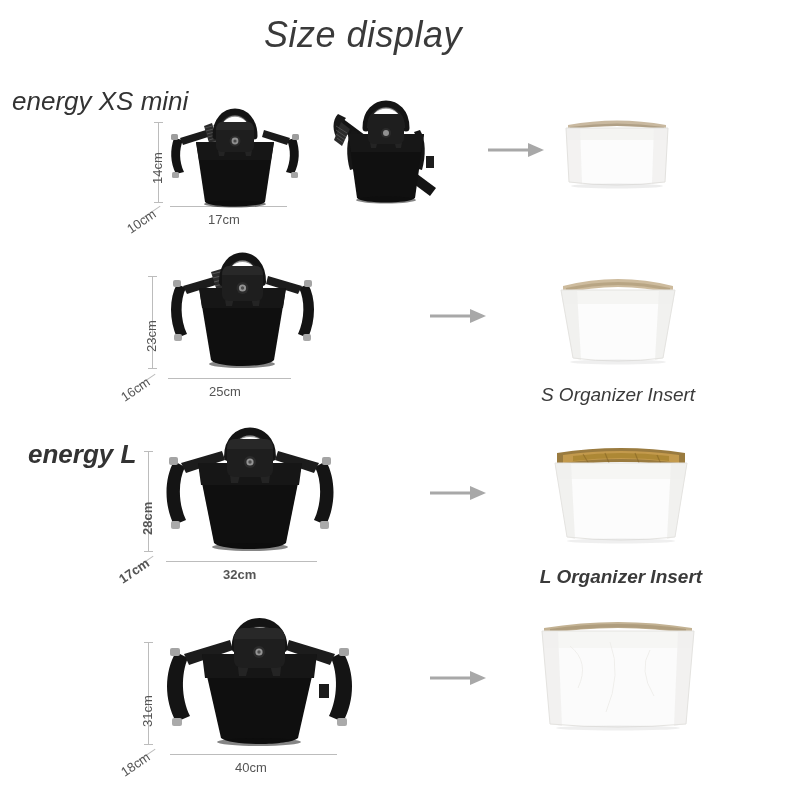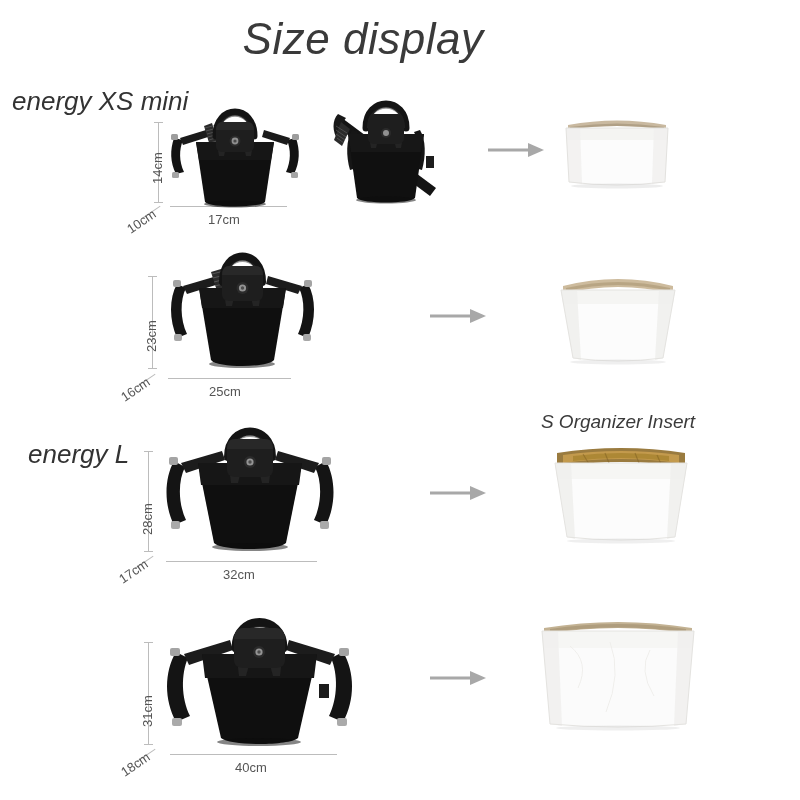--- a/index.html
+++ b/index.html
@@ -18,35 +18,35 @@
     overflow: hidden;
   }
 
   
   #title {
     position: absolute;
     top: 14px;
     left: 0;
     width: 726px;
     text-align: center;
-    font-size: 44px;
+    font-size: 36px;
     font-style: italic;
     color: #3a3a3a;
     letter-spacing: 0.5px;
   }
 
   
   .row {
     position: absolute;
     left: 0;
     width: 800px;
   }
   .row-xs { top: 72px;  height: 165px; }
   .row-s  { top: 248px; height: 172px; }
-  .row-l  { top: 425px; height: 172px; }
+  .row-l  { top: 425px; height: 172px; font-weight: bold; }
   .row-xl { top: 600px; height: 185px; }
 
   
   .size-label {
     position: absolute;
     font-style: italic;
     color: #333333;
     white-space: nowrap;
   }
   .row-xs .size-label { left: 12px; top: 14px; font-size: 26px; }
@@ -294,21 +294,21 @@
       <path d="M18 16 Q73 2 128 16 L128 24 Q73 10 18 24 Z" fill="#cdbb9d"></path>
       <path d="M21 18 Q73 6 125 18 L125 21 Q73 9 21 21 Z" fill="#a7946f" opacity="0.55"></path>
       <path d="M16 20 L130 20 L118 88 Q73 94 28 88 Z" fill="#fcfcfc"></path>
       <path d="M16 20 L130 20 L128 34 L18 34 Z" fill="#f5f5f3"></path>
       <path d="M16 20 L32 21 L36 90 L28 88 Z" fill="#efeeec" opacity="0.85"></path>
       <path d="M130 20 L114 21 L110 90 L118 88 Z" fill="#efeeec" opacity="0.85"></path>
       <path d="M16 20 L130 20 L118 88 Q73 94 28 88 Z" fill="none" stroke="#e4e3e0" stroke-width="1"></path>
       <ellipse cx="73" cy="92" rx="48" ry="2.5" fill="#d6d6d6" opacity="0.4"></ellipse>
     </svg>
 
-    <div class="insert-caption" style="left:505px; top:136px; width:226px;margin-top:27px;">S Organizer Insert</div>
+    <div class="insert-caption" style="left:505px; top:136px; width:226px;">S Organizer Insert</div>
   </div>
 
   <div class="row row-l">
 
     <div class="size-label">energy L</div>
 
     <div class="dim-v-line" style="left:148px; top:26px; height:100px;"></div>
     <div class="dim-v-cap" style="left:144px; top:26px;"></div>
     <div class="dim-v-cap" style="left:144px; top:126px;"></div>
     <div class="dim-text vert" style="left:140px; top:110px;">28cm</div>
@@ -366,20 +366,21 @@
       </g>
 
       <path d="M12 24 L144 24 L132 98 Q78 104 24 98 Z" fill="#fcfcfc"></path>
       <path d="M12 24 L144 24 L142 40 L14 40 Z" fill="#f6f6f4"></path>
       <path d="M12 24 L28 25 L32 100 L24 98 Z" fill="#efeeec" opacity="0.85"></path>
       <path d="M144 24 L128 25 L124 100 L132 98 Z" fill="#efeeec" opacity="0.85"></path>
       <path d="M12 24 L144 24 L132 98 Q78 104 24 98 Z" fill="none" stroke="#e4e3e0" stroke-width="1"></path>
       <ellipse cx="78" cy="102" rx="54" ry="2.5" fill="#d6d6d6" opacity="0.4"></ellipse>
     </svg>
 
+    <div class="insert-caption" style="left:508px; top:141px; width:226px;">L Organizer Insert</div>
   </div>
 
   <div class="row row-xl">
 
 
     <div class="dim-v-line" style="left:148px; top:42px; height:102px;"></div>
     <div class="dim-v-cap" style="left:144px; top:42px;"></div>
     <div class="dim-v-cap" style="left:144px; top:144px;"></div>
     <div class="dim-text vert" style="left:140px; top:127px;">31cm</div>
 

